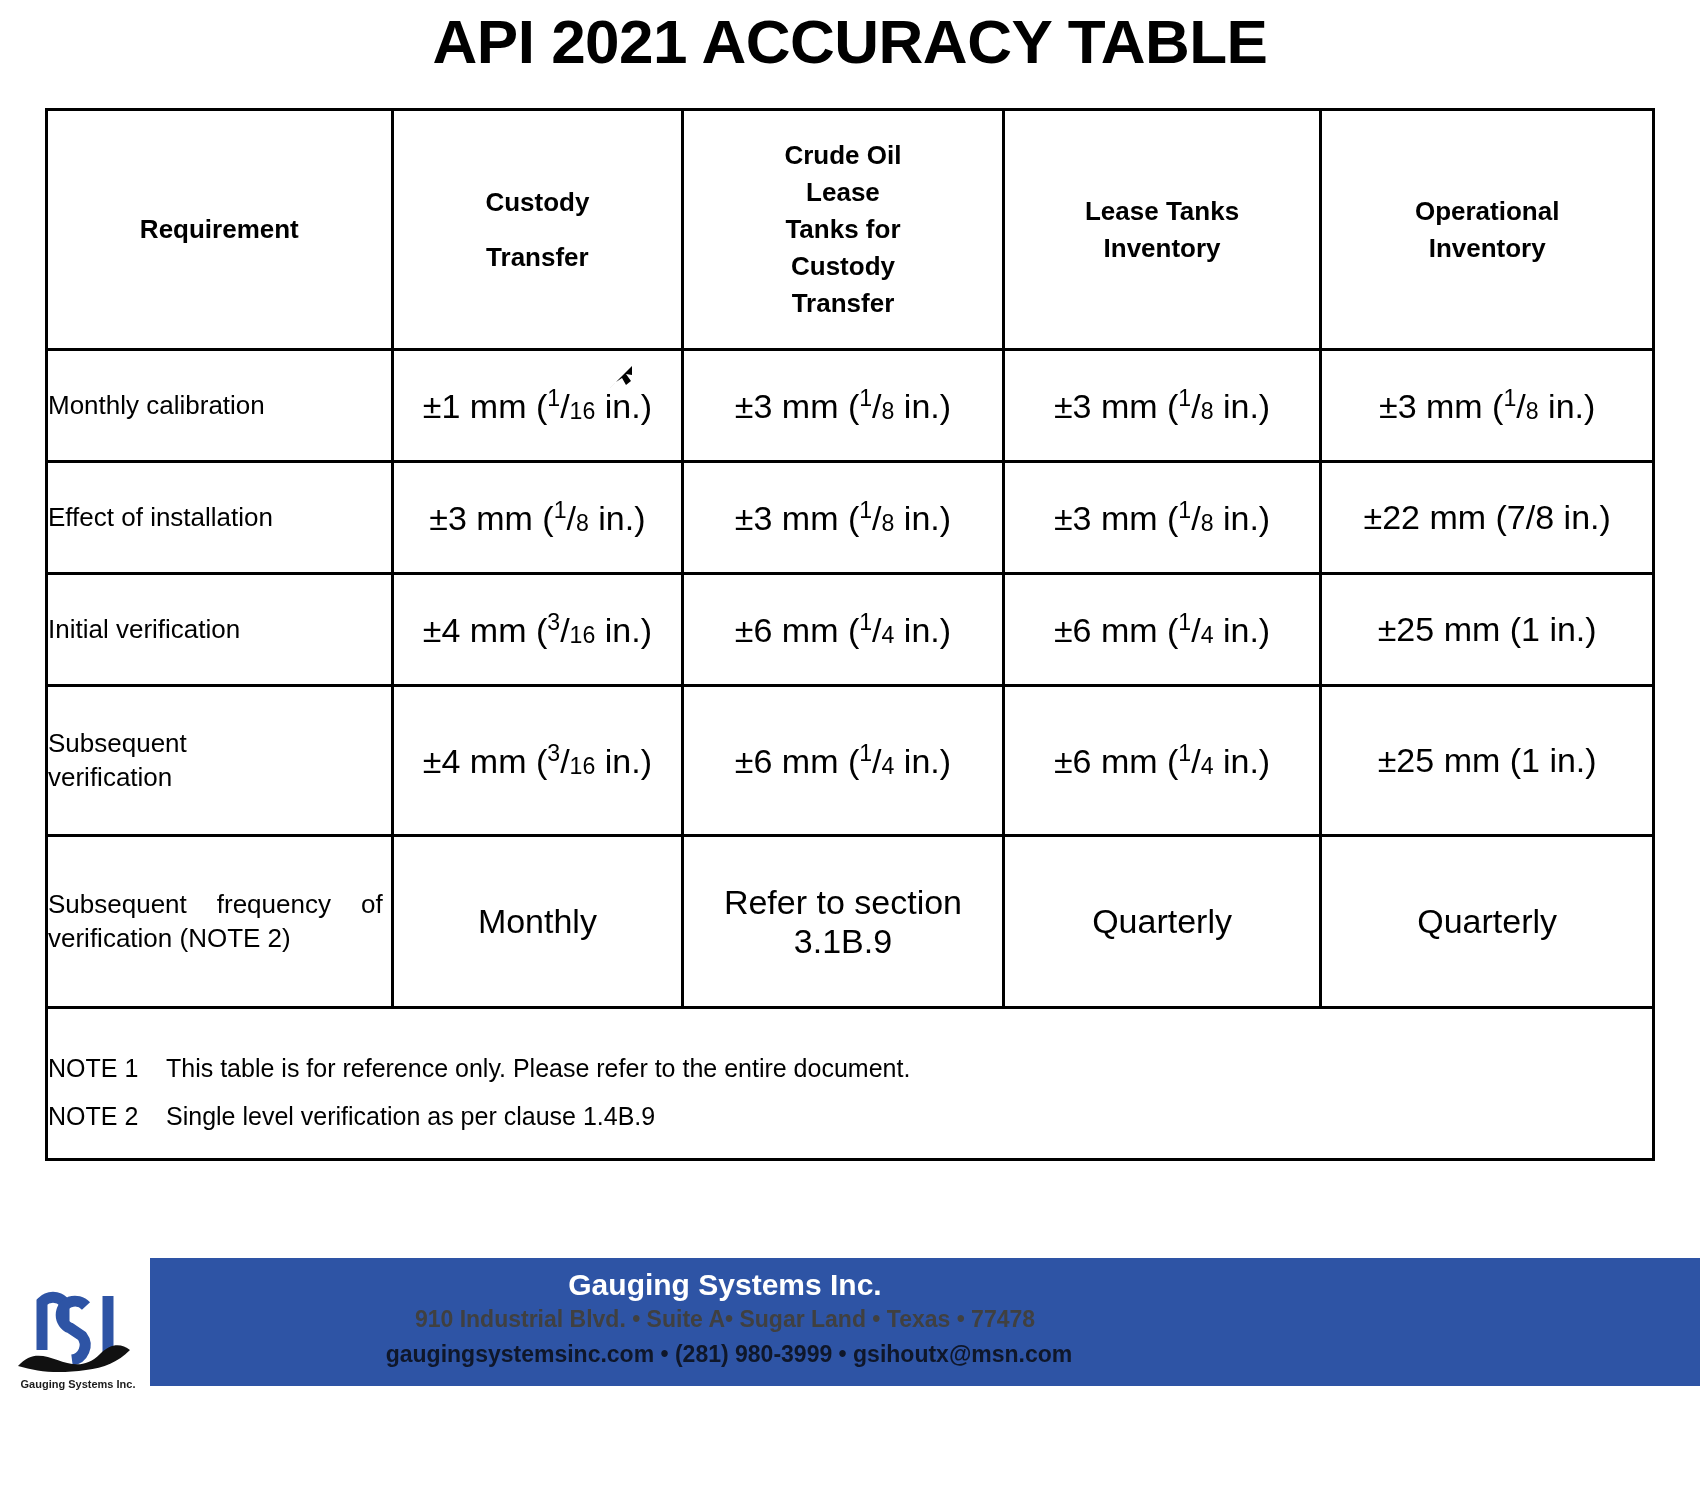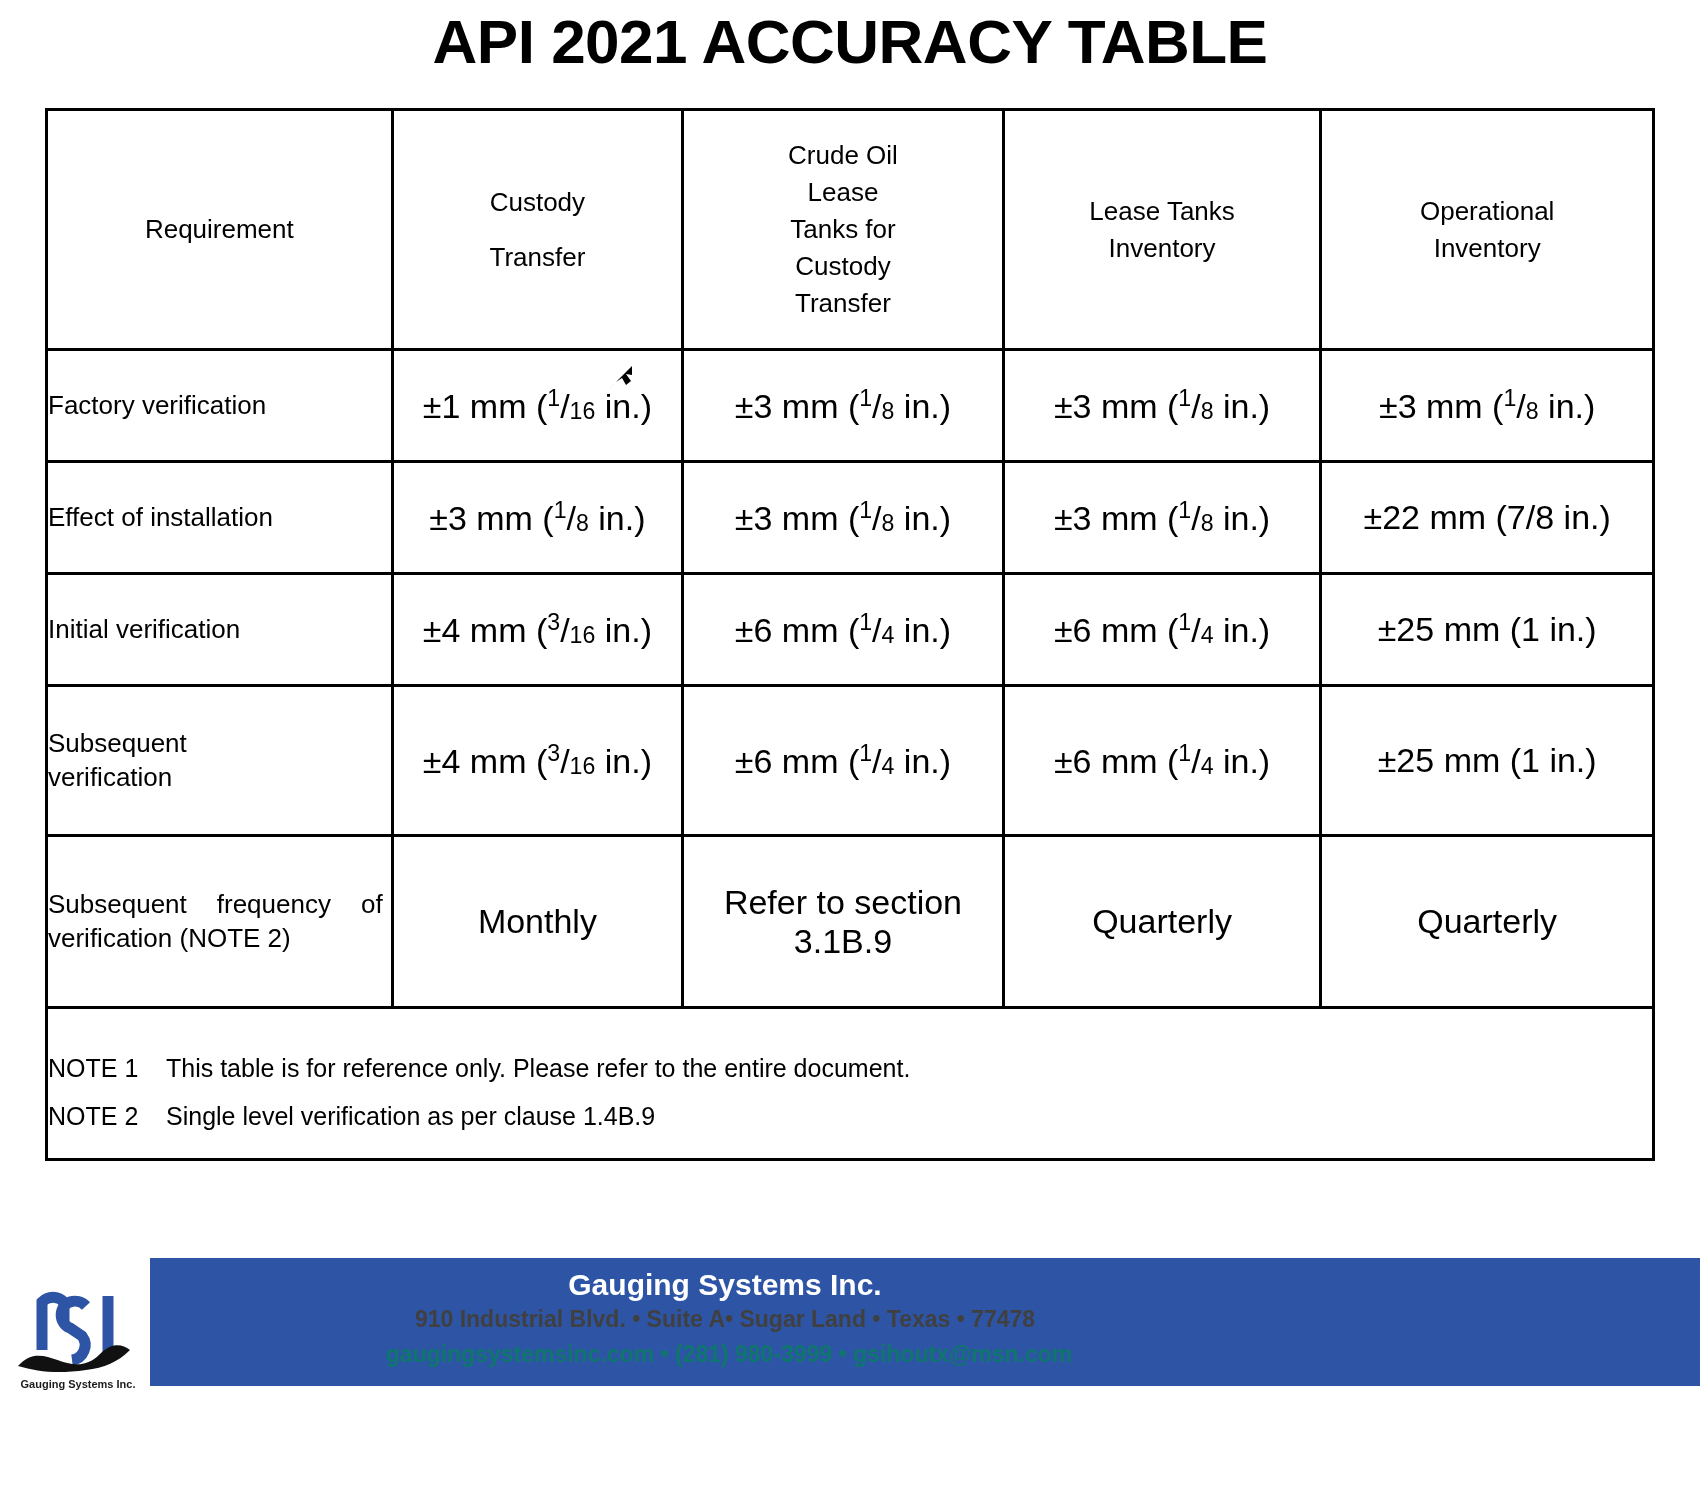--- a/index.html
+++ b/index.html
@@ -51,21 +51,21 @@
   col.c0 { width: 345px; }
   col.c1 { width: 290px; }
   col.c2 { width: 320px; }
   col.c3 { width: 317px; }
   col.c4 { width: 332px; }
 
   th.hd {
     height: 240px;
     text-align: center;
     font-size: 26px;
-    font-weight: normal;
+    font-weight: bold;
     line-height: 1.42;
     padding: 6px 8px;
   }
   th.hd.left-hd { }
   .hd-gap { display:block; height: 18px; }
 
   td.rowlabel {
     font-size: 26px;
     font-weight: normal;
     text-align: left;
@@ -148,21 +148,21 @@
     color: #404040;
     font-size: 23px;
     font-weight: bold;
   }
   .footer-contact {
     position: absolute;
     left: 150px;
     top: 1341px;
     width: 1150px;
     text-align: center;
-    color: #0f766e;
+    color: #0f172a;
     font-size: 23px;
     font-weight: bold;
     padding-left: 8px;
   }
 
   
   .logo {
     position: absolute;
     left: 8px;
     top: 1262px;
@@ -212,21 +212,21 @@
           <th class="hd">
             <span class="multiline">Lease Tanks<br>Inventory</span>
           </th>
           <th class="hd">
             <span class="multiline">Operational<br>Inventory</span>
           </th>
         </tr>
       </thead>
       <tbody id="acc-body">
           <tr class="r-factory">
-            <td class="rowlabel">Factory verification</td>
+            <td class="rowlabel">Monthly calibration</td>
             <td class="val"><span class="frac">±1 mm (<span class="num">1</span><span class="sl">/</span><span class="den">16</span> in.)</span></td>
             <td class="val"><span class="frac">±3 mm (<span class="num">1</span><span class="sl">/</span><span class="den">8</span> in.)</span></td>
             <td class="val"><span class="frac">±3 mm (<span class="num">1</span><span class="sl">/</span><span class="den">8</span> in.)</span></td>
             <td class="val"><span class="frac">±3 mm (<span class="num">1</span><span class="sl">/</span><span class="den">8</span> in.)</span></td>
           </tr>
           <tr class="r-effect">
             <td class="rowlabel">Effect of installation</td>
             <td class="val"><span class="frac">±3 mm (<span class="num">1</span><span class="sl">/</span><span class="den">8</span> in.)</span></td>
             <td class="val"><span class="frac">±3 mm (<span class="num">1</span><span class="sl">/</span><span class="den">8</span> in.)</span></td>
             <td class="val"><span class="frac">±3 mm (<span class="num">1</span><span class="sl">/</span><span class="den">8</span> in.)</span></td>

